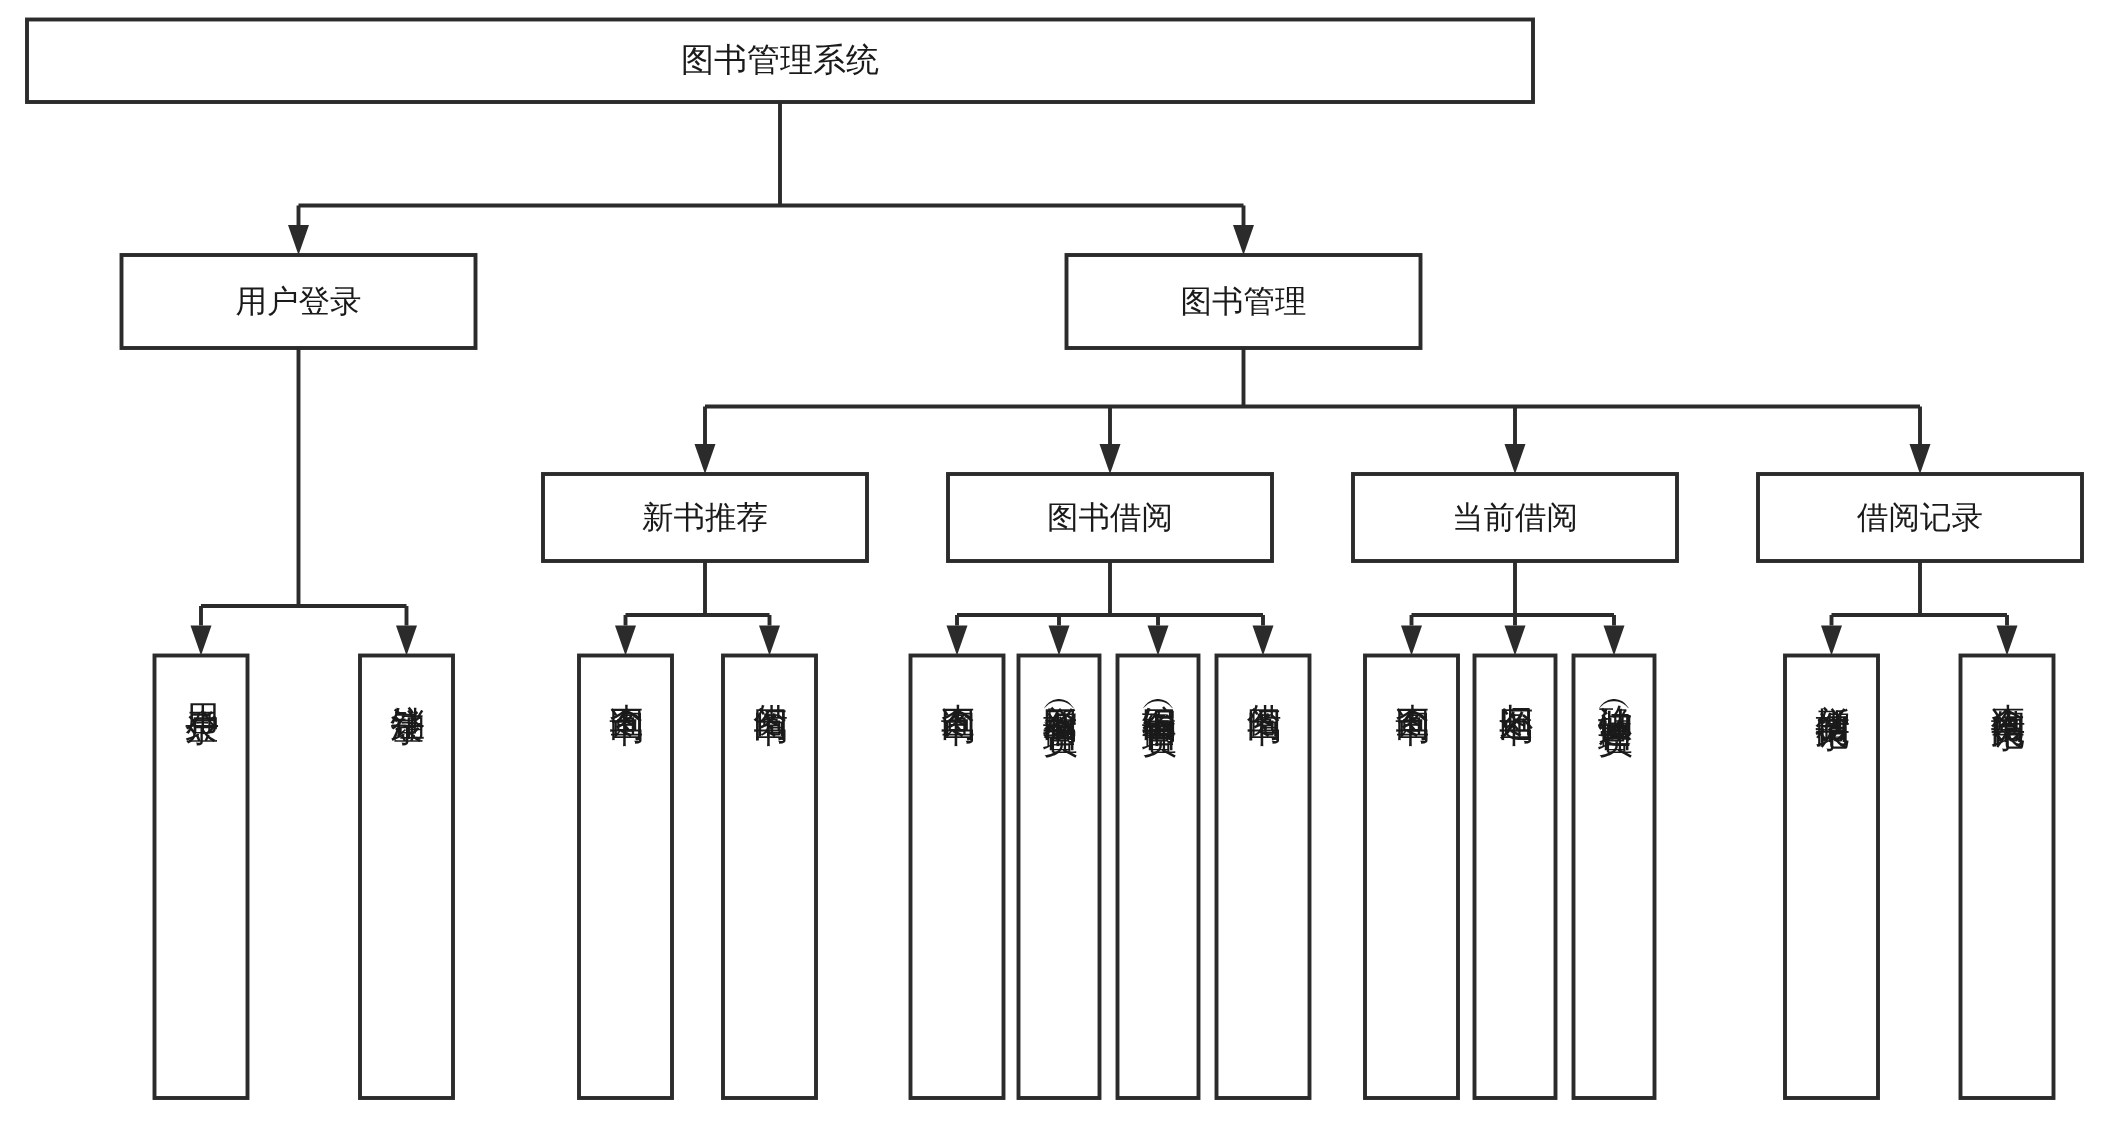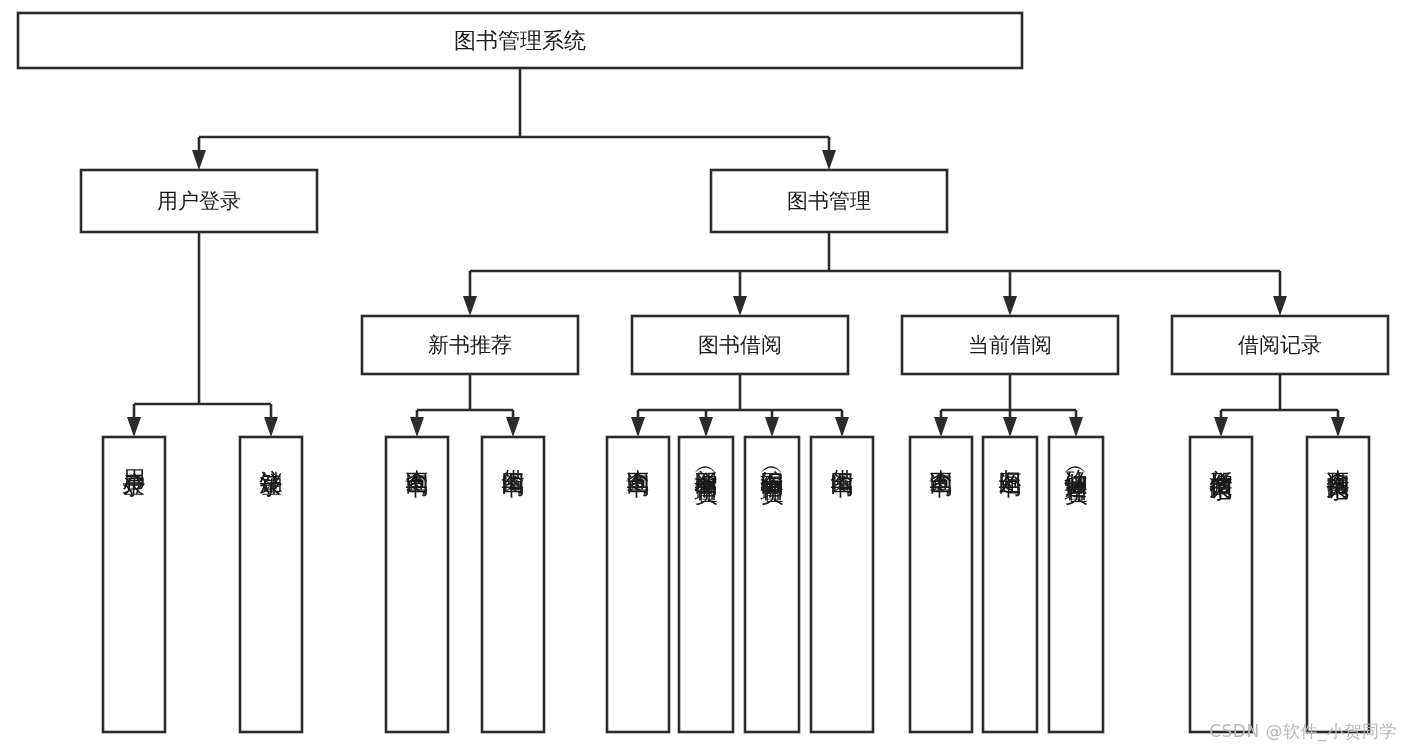--- a/index.html
+++ b/index.html
@@ -248,14 +248,13 @@
         <span class="vlabel">确认归还（管理员）</span>
       </div>
       <div class="vlabel-wrap" style="left: 1190px; top: 451px; width: 62px; height: 275px;">
         <span class="vlabel">新增借阅记录</span>
       </div>
       <div class="vlabel-wrap" style="left: 1307px; top: 451px; width: 62px; height: 275px;">
         <span class="vlabel">查询借阅记录</span>
       </div>
     </div>
 
-  <div class="watermark">CSDN @软件_小贺同学</div>
 </div>
 
 </body></html>

